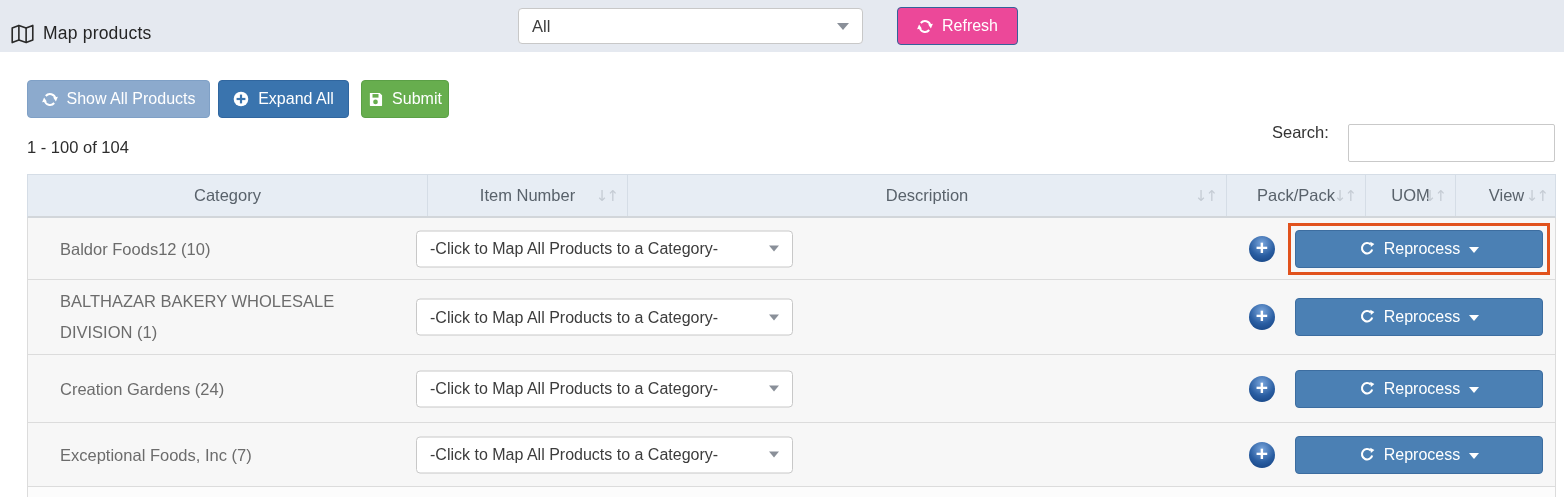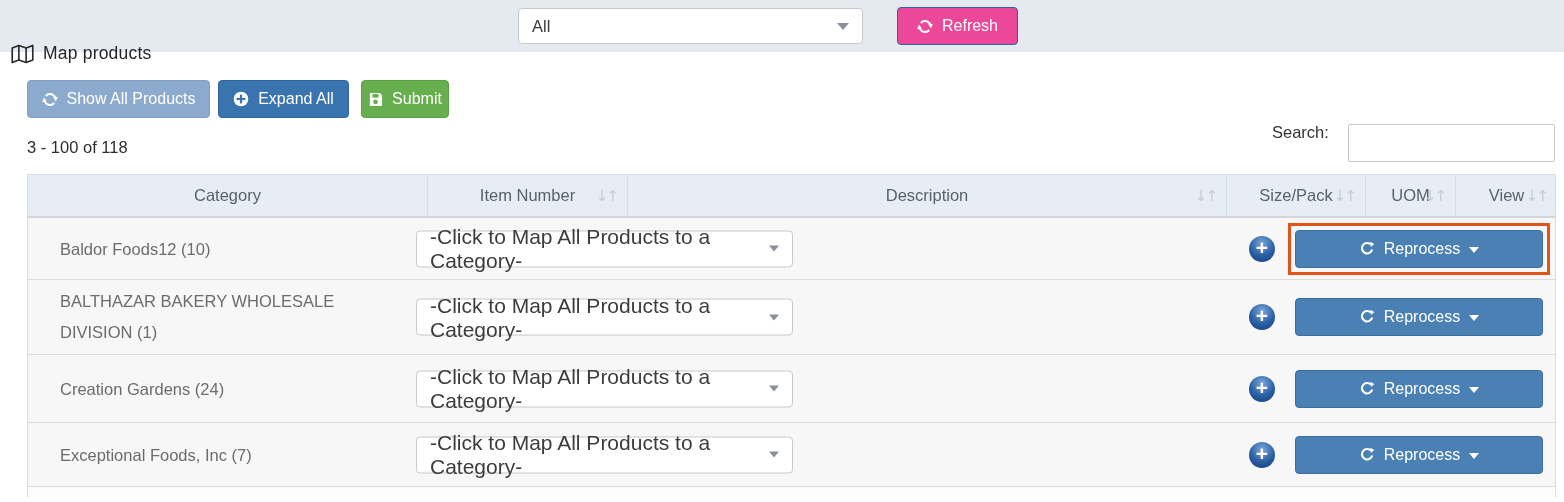--- a/index.html
+++ b/index.html
@@ -4,21 +4,21 @@
 <style>
   * { margin:0; padding:0; box-sizing:border-box; }
   html,body { width:1564px; height:502px; background:#fff; overflow:hidden;
     font-family:"Liberation Sans","DejaVu Sans",sans-serif; }
   body { position:relative; }
 
   
   .topbar { position:absolute; left:0; top:0; width:1564px; height:52px;
     background:#e5e9f0; }
   .brand { position:absolute; left:11px; top:0; height:67px; display:flex;
-    align-items:center; gap:9px;margin-top:20px; }
+    align-items:center; gap:9px; }
   .brand .title { font-size:17.5px; font-weight:500; color:#252525; letter-spacing:.2px; }
   .loc-label { position:absolute; left:425px; top:0; height:52px; line-height:52px;
     font-size:17px; color:#333; }
   .select { position:relative; background:#fff; border:1px solid #c8c8c8;
     border-radius:4px; display:flex; align-items:center; padding:0 32px 0 13px;
     font-size:16.5px; color:#3c3c3c; cursor:pointer; }
   .select .caret { position:absolute; right:13px; top:50%; margin-top:-3px;
     width:0; height:0; border-left:6px solid transparent; border-right:6px solid transparent;
     border-top:7px solid #8a9099; }
   .loc-select { position:absolute; left:518px; top:8px; width:345px; height:36px; }
@@ -56,21 +56,21 @@
     font-size:15px; color:#c5ccd4; letter-spacing:-2px;
     font-family:"DejaVu Sans",sans-serif; }
 
   .tbody { border-left:1px solid #dcdcdc; border-right:1px solid #dcdcdc; }
   .row { position:relative; background:#f7f7f7; border-bottom:1px solid #dcdcdc; }
   .row-1 { height:62px; } .row-2 { height:75px; } .row-3 { height:68px; } .row-4 { height:64px; }
   .row-sliver { height:10px; background:#fcfcfc; border-bottom:none; }
   .cat { position:absolute; left:32px; top:50%; transform:translateY(-50%);
     width:335px; font-size:16.5px; line-height:31px; color:#6c6c6c; }
   .map-select { position:absolute; left:388px; top:50%; transform:translateY(-50%);
-    width:377px; height:37px; font-size:21px; color:#3c3c3c; }
+    width:377px; height:37px; font-size:16px; color:#3c3c3c; }
   .map-select .caret { border-left-width:5.5px; border-right-width:5.5px; border-top-width:6.5px; }
   .plus-btn { position:absolute; left:1221px; top:50%; transform:translateY(-50%);
     width:26px; height:26px; border-radius:50%; cursor:pointer;
     background:radial-gradient(circle at 50% 28%, #7aa6dc 0%, #2a5ea2 55%, #123e7d 100%);
     color:#fff; font-size:21px; font-weight:bold; line-height:24px; text-align:center; }
   .rp-wrap { position:absolute; left:1267px; top:50%; transform:translateY(-50%);
     width:248px; height:38px; }
   .btn-reprocess { width:100%; height:100%; background:#4b80b4; border-color:#3c6da0; }
   .rp-wrap.highlighted::after { content:""; position:absolute; left:-7px; right:-7px;
     top:-7px; bottom:-7px; border:3px solid #e1521d; pointer-events:none; }
@@ -139,39 +139,39 @@
   <span class="icon-svg">
     <svg width="15" height="15" viewBox="0 0 16 16">
       <path d="M2 1 h10.5 L15 3.5 V14 a1 1 0 0 1 -1 1 H3 a1 1 0 0 1 -1 -1 Z" fill="#fff"></path>
       <rect x="4.8" y="2.2" width="6.4" height="3.8" fill="#67ae4e"></rect>
       <circle cx="8" cy="10.6" r="2.5" fill="#67ae4e"></circle>
     </svg>
   </span>
   <span class="lbl">Submit</span>
 </button>
 
-<div class="summary">3 - 100 of 118</div>
+<div class="summary">1 - 100 of 104</div>
 <span class="search-label">Search:</span>
 <input class="search-input" type="text" value="" style="">
 
 <div class="table">
   <div class="thead">
     <div class="th">
       <span>Category</span>
     </div>
     <div class="th">
       <span>Item Number</span>
       <span class="sort">↓↑</span>
     </div>
     <div class="th">
       <span>Description</span>
       <span class="sort">↓↑</span>
     </div>
     <div class="th">
-      <span>Size/Pack</span>
+      <span>Pack/Pack</span>
       <span class="sort">↓↑</span>
     </div>
     <div class="th">
       <span>UOM</span>
       <span class="sort">↓↑</span>
     </div>
     <div class="th">
       <span>View</span>
       <span class="sort">↓↑</span>
     </div>

